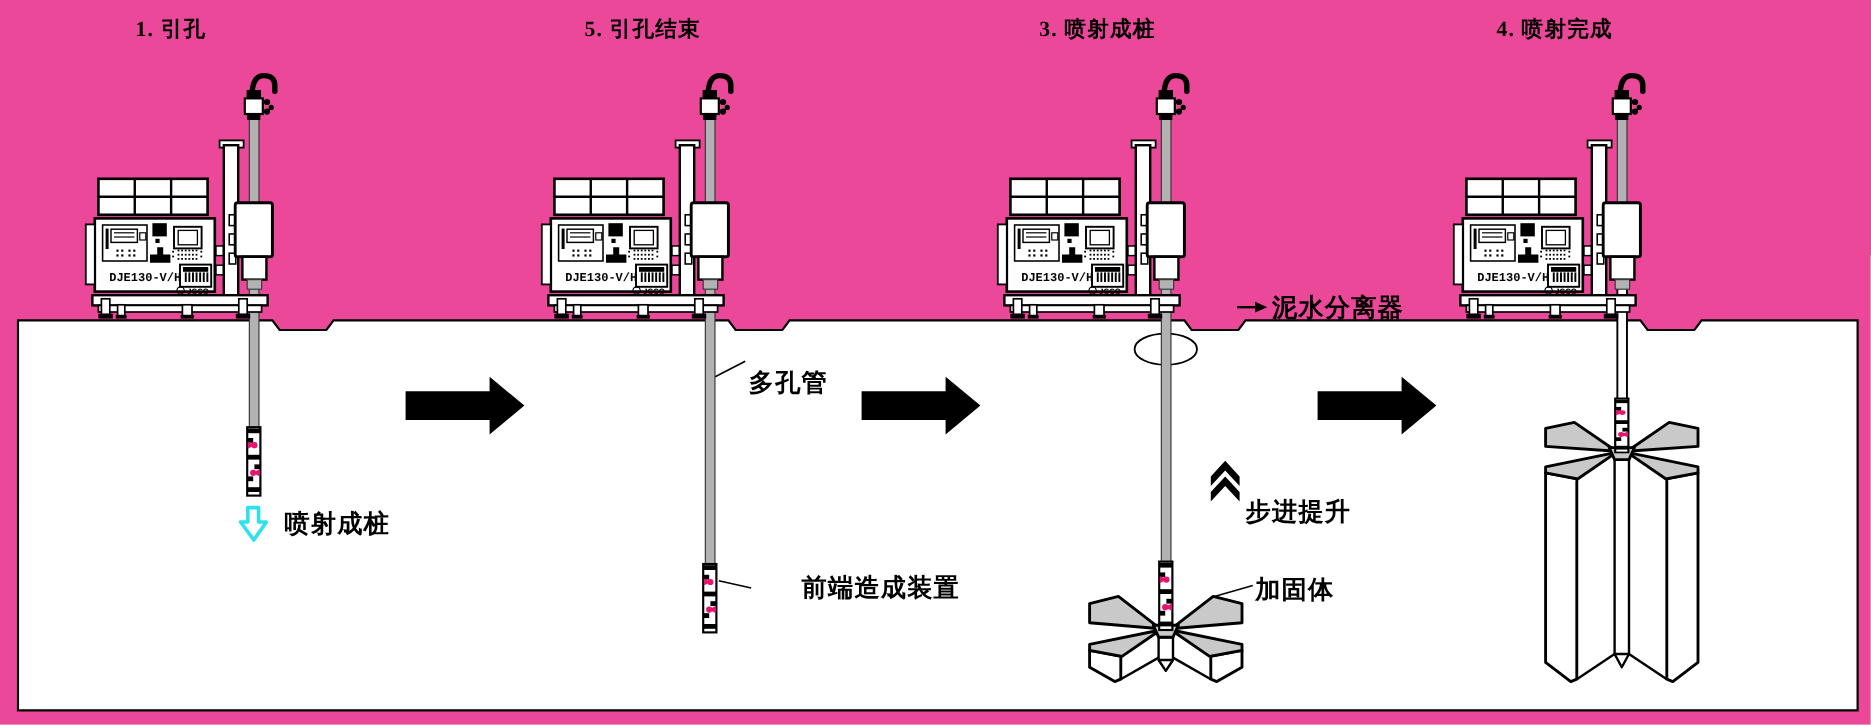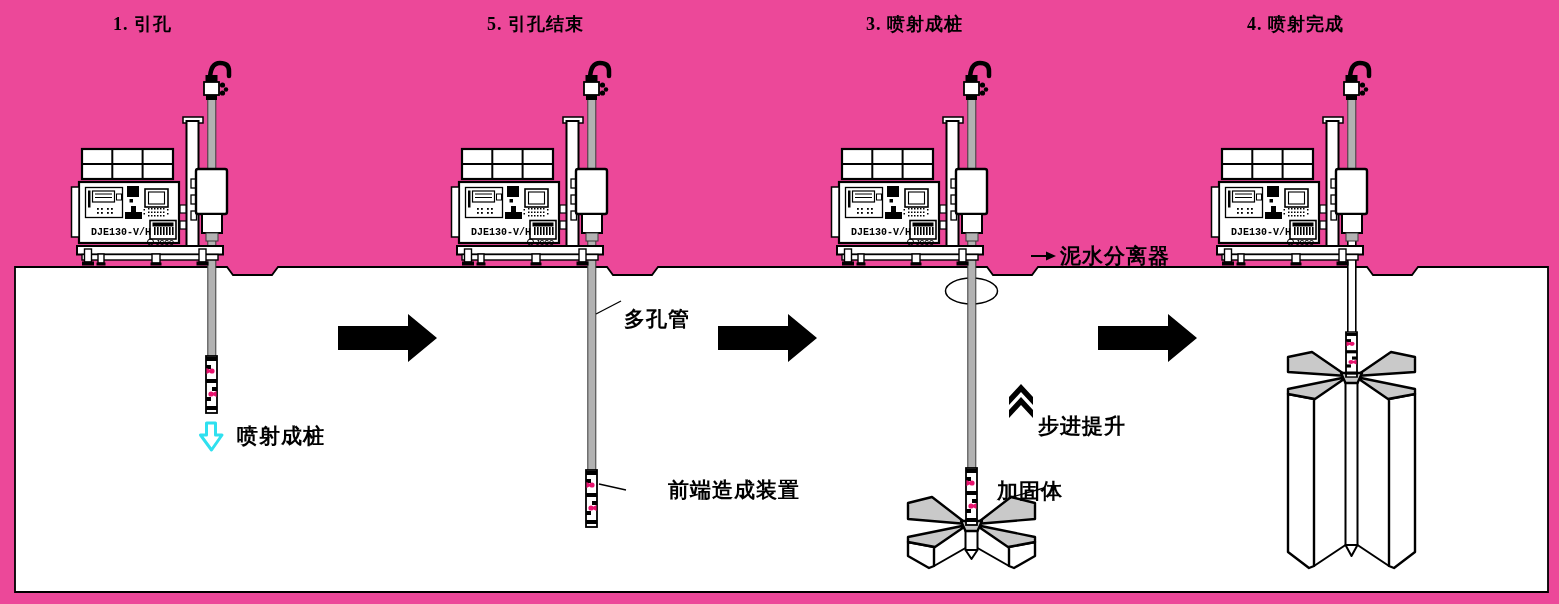--- a/index.html
+++ b/index.html
@@ -248,15 +248,15 @@
 <div class="label title" style="left:113px;top:15px;">1. 引孔</div>
 <div class="label title" style="left:487px;top:15px;">5. 引孔结束</div>
 <div class="label title" style="left:866px;top:15px;text-align:center;">3. 喷射成桩</div>
 <div class="label title" style="left:1247px;top:15px;">4. 喷射完成</div>
 
 <div class="label" style="left:237px;top:425px;">喷射成桩</div>
 <div class="label" style="left:624px;top:308px;">多孔管</div>
 <div class="label" style="left:627px;top:479px;margin-left:41px;">前端造成装置</div>
 <div class="label" style="left:1060px;top:245px;">泥水分离器</div>
 <div class="label" style="left:1038px;top:415px;">步进提升</div>
-<div class="label" style="left:997px;top:480px;">加固体</div>
+<div class="label" style="left:1046px;top:480px;">加固体</div>
 
 </div>
 
 </body></html>

